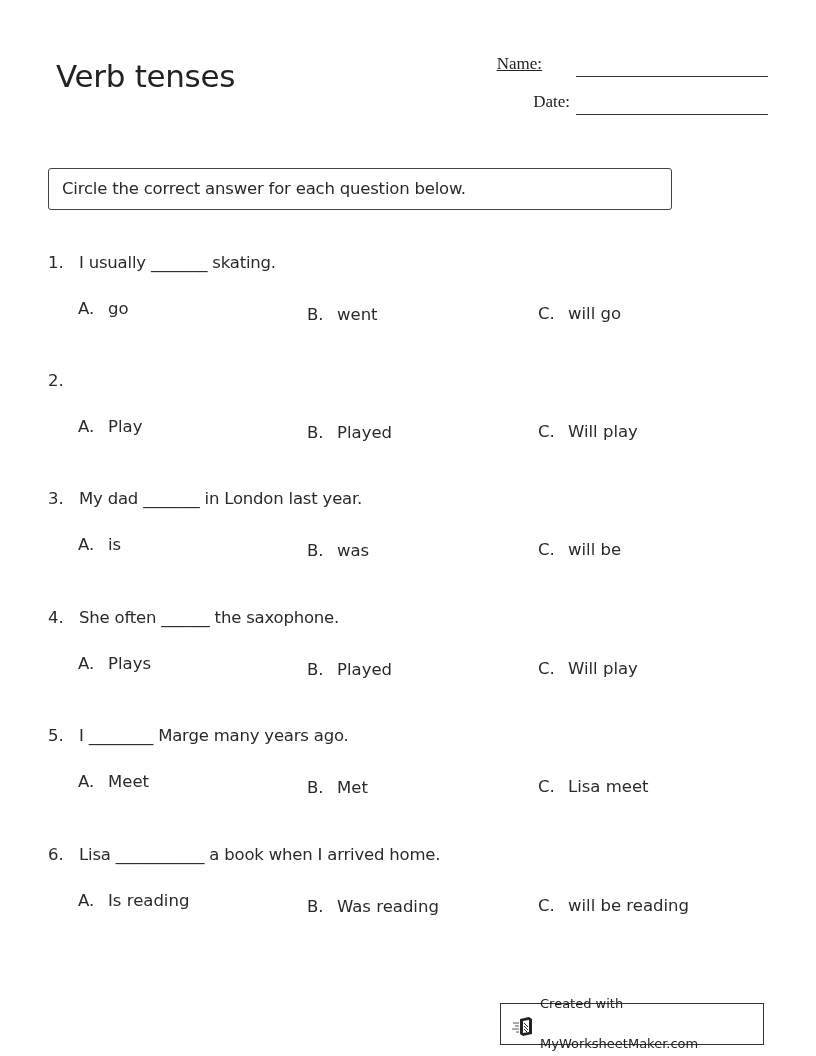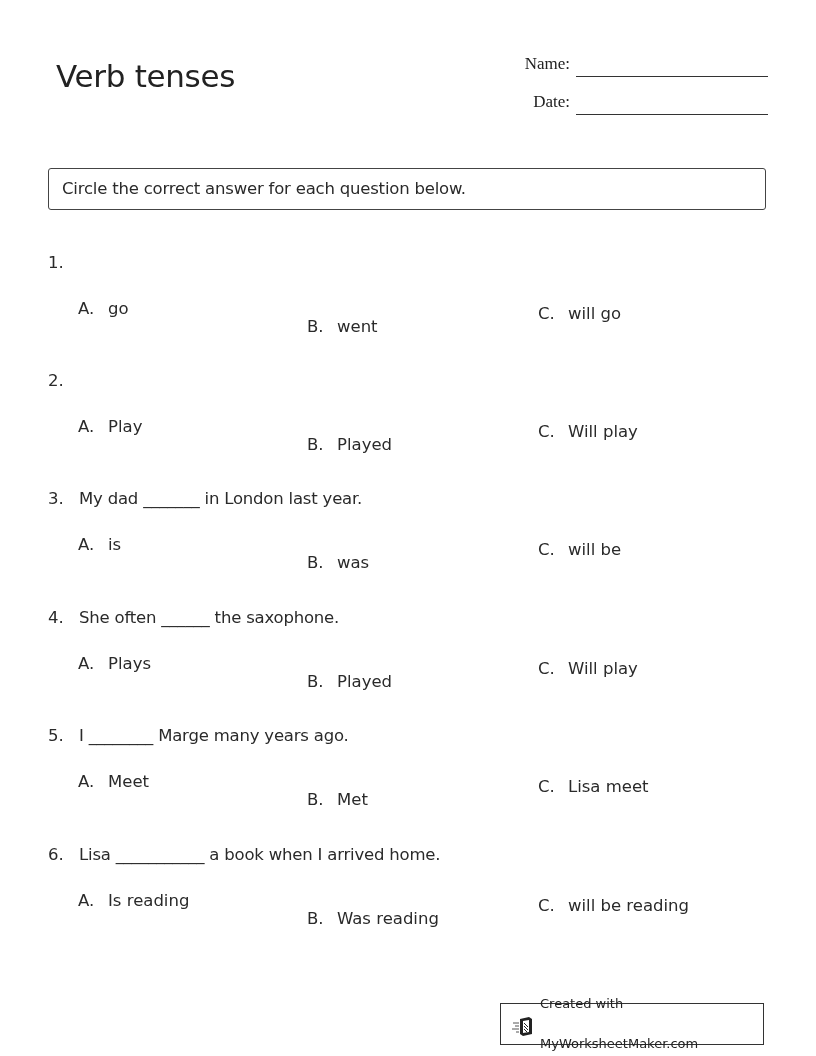--- a/index.html
+++ b/index.html
@@ -41,21 +41,21 @@
     .field-line {
       position: absolute;
       height: 0;
       border-bottom: 1.3px solid #333;
       width: 192px;
     }
     .instructions {
       position: absolute;
       left: 48px;
       top: 168px;
-      width: 718px;
+      width: 624px;
       height: 42px;
       border: 1.3px solid #444;
       border-radius: 3px;
       box-sizing: border-box;
       font-size: 16.5px;
       line-height: 40px;
       padding-left: 13px;
       color: #2a2a2a;
       letter-spacing: -0.2px;
     }
@@ -85,21 +85,21 @@
       position: absolute;
       font-size: 16.5px;
       line-height: 22px;
       white-space: nowrap;
     }
     .choice .letter {
       display: inline-block;
       width: 30px;
     }
     .choice-a { left: 30px; top: 46px; }
-    .choice-b { left: 259px; top: 64px; }
+    .choice-b { left: 259px; top: 52px; }
     .choice-c { left: 490px; top: 51px; }
 
     .credit {
       position: absolute;
       left: 500px;
       top: 1003px;
       width: 264px;
       height: 42px;
       border: 1.3px solid #333;
       box-sizing: border-box;
@@ -116,32 +116,33 @@
       margin-right: 6px;
       display: inline-block;
     }
   </style>
 </head>
 <body>
 
 <h1 class="title">Verb tenses</h1>
 
 <div class="field">
-  <span class="field-label" style="left:490px; top:54px;">Name:</span>
+  <span class="field-label" style="left:462px; top:54px;text-decoration:underline;">Name:</span>
   <span class="field-line" style="left:576px; top:76px;"></span>
 </div>
 <div class="field">
   <span class="field-label" style="left:490px; top:92px;">Date:</span>
   <span class="field-line" style="left:576px; top:114px;"></span>
 </div>
 
 <div class="instructions">Circle the correct answer for each question below.</div>
 
 <div class="question" style="top:252px;">
   <span class="q-num">1.</span>
+  <span class="q-text">I usually _______ skating.</span>
   <div class="choice choice-a">
     <span class="letter">A.</span><span>go</span>
   </div>
   <div class="choice choice-b">
     <span class="letter">B.</span><span>went</span>
   </div>
   <div class="choice choice-c">
     <span class="letter">C.</span><span>will go</span>
   </div>
 </div>

